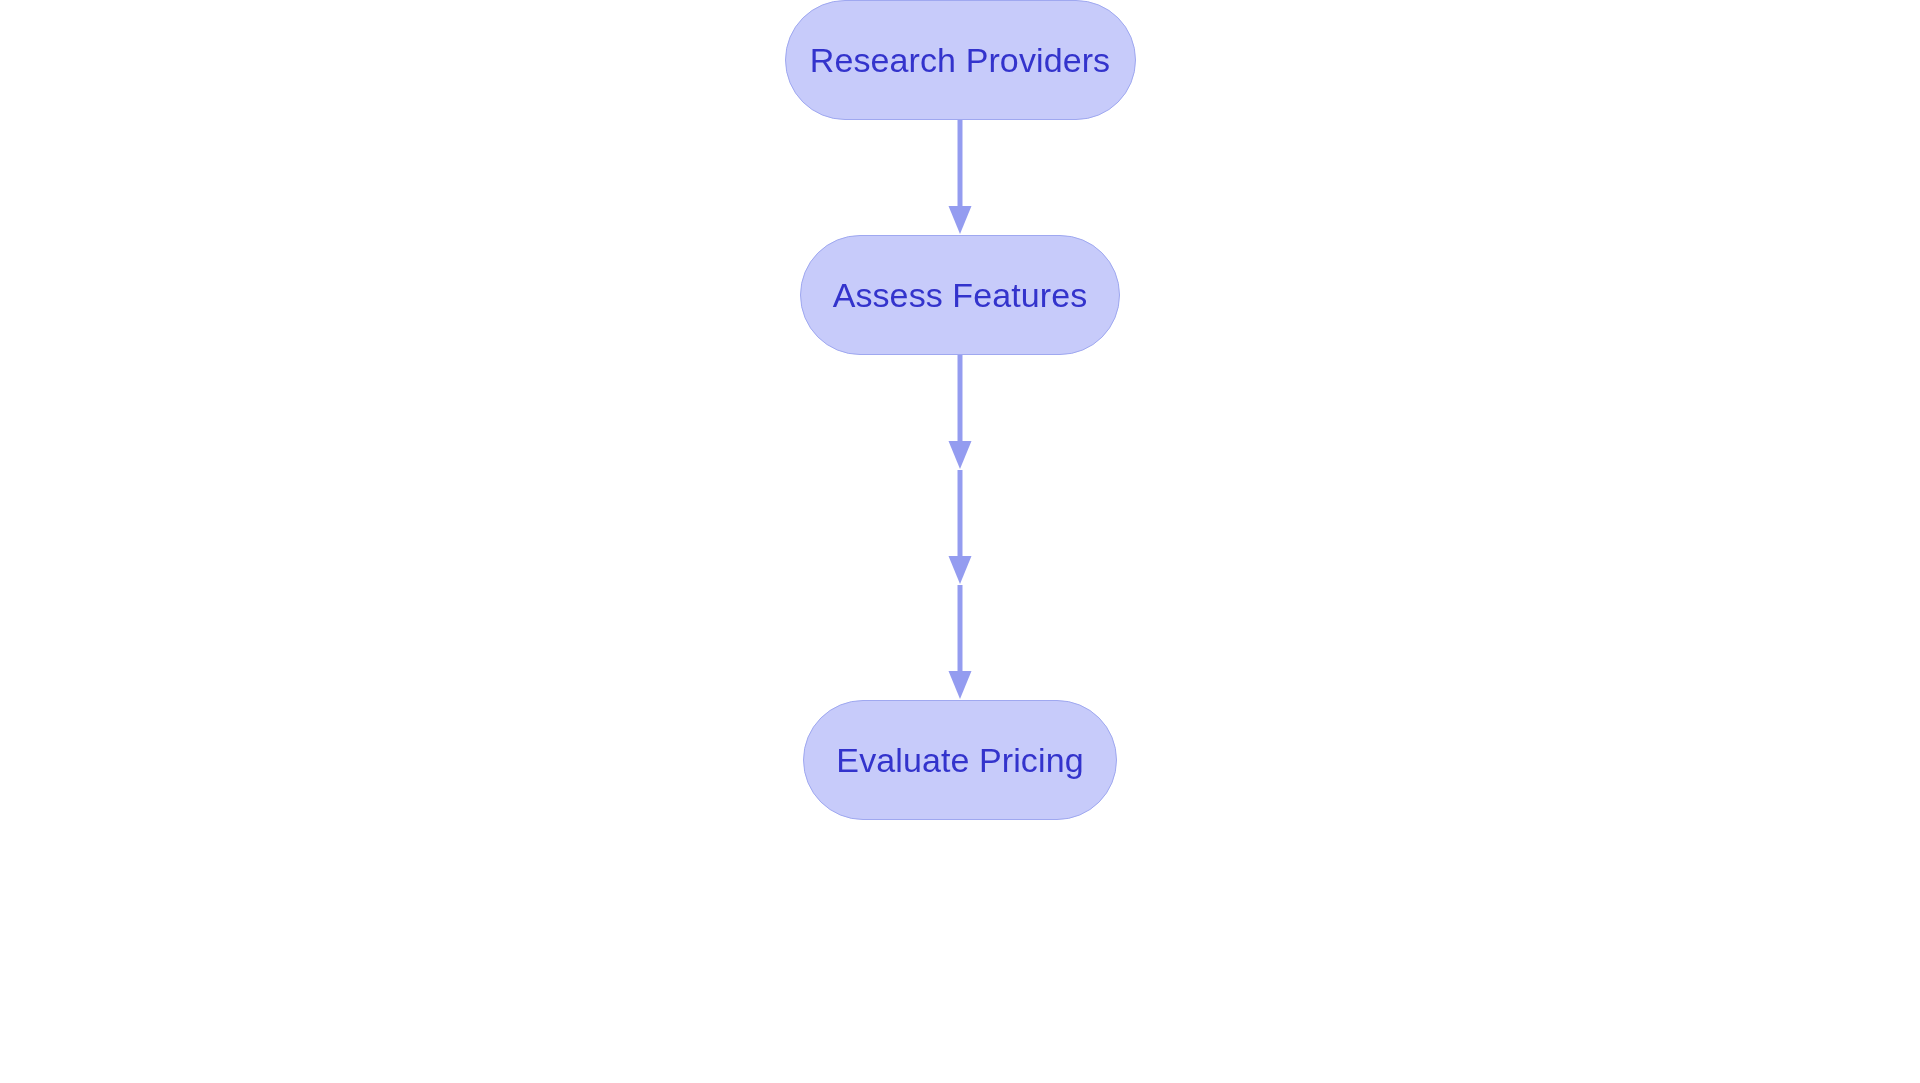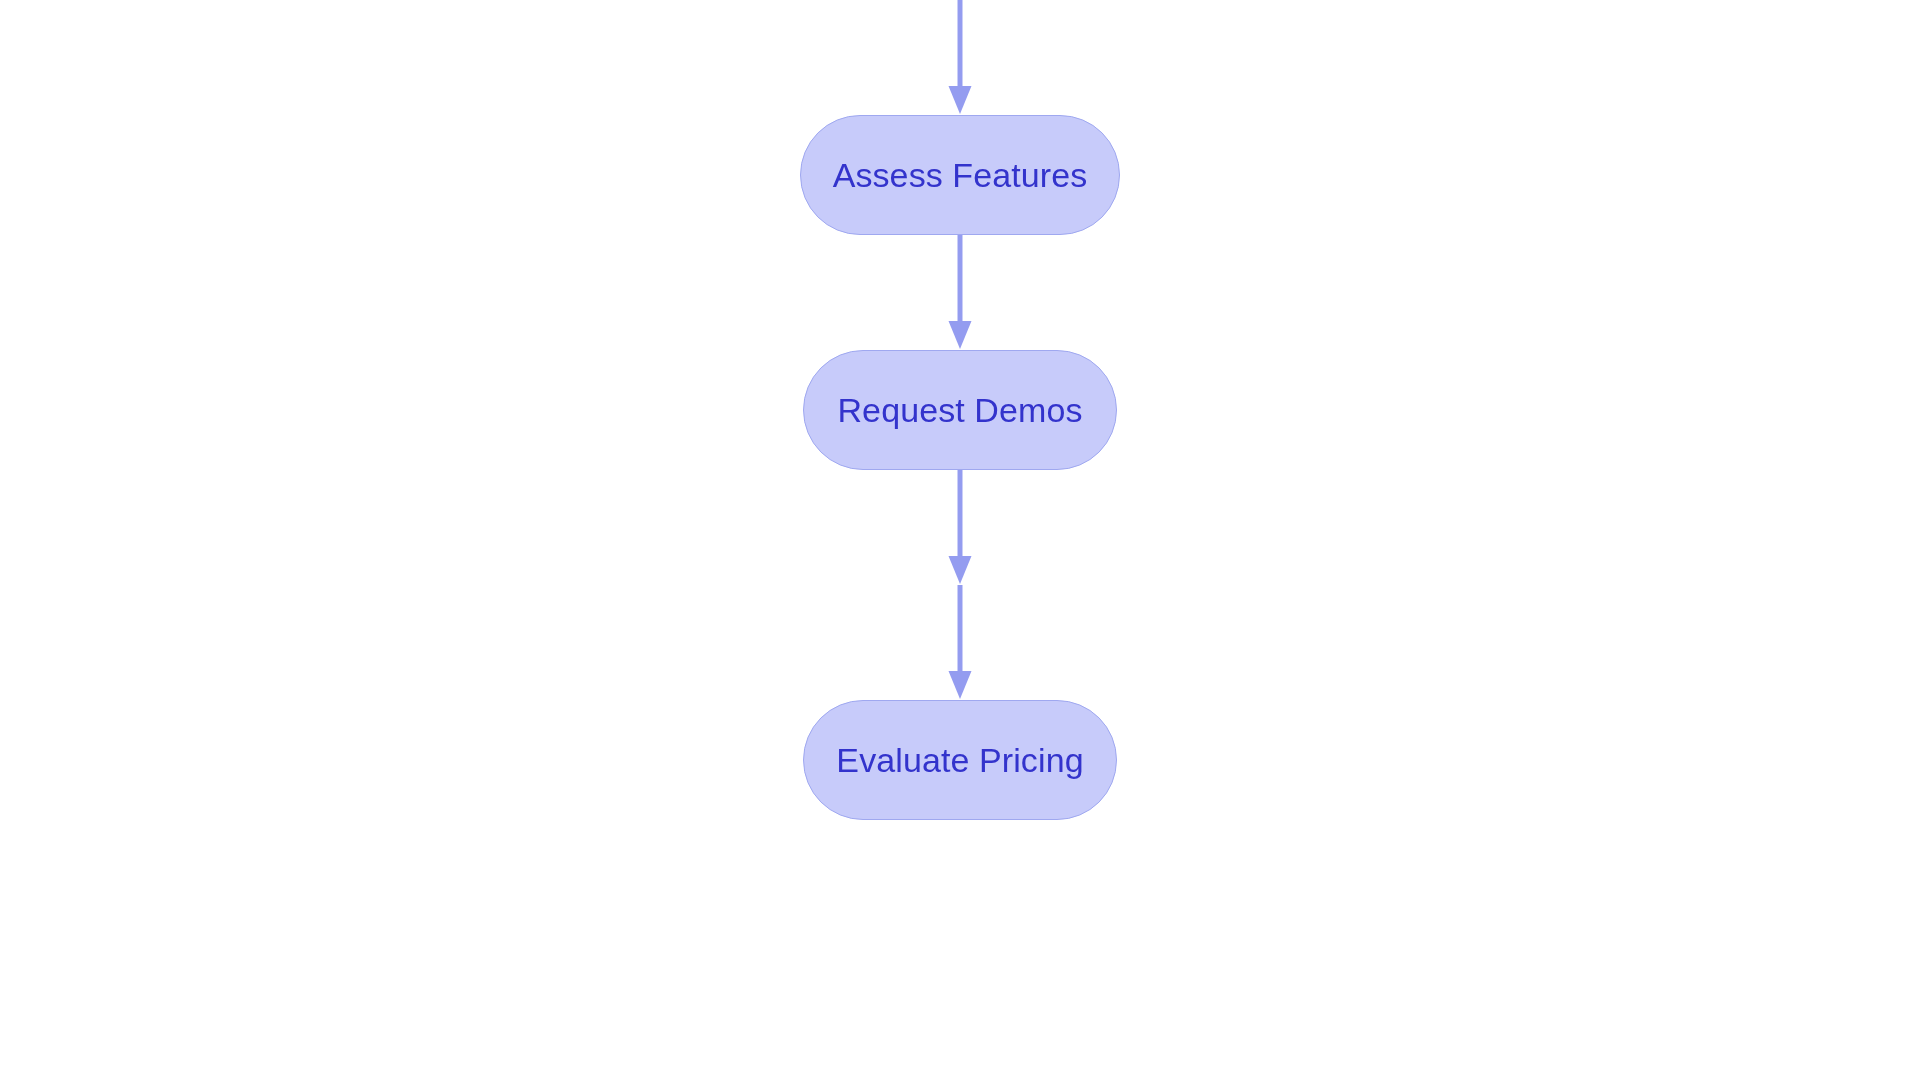--- a/index.html
+++ b/index.html
@@ -79,42 +79,42 @@
   .node-w-request   { width: 314px; }
   .node-w-check     { width: 344px; }
   .node-w-evaluate  { width: 314px; }
 </style>
 </head>
 <body>
 
 <div id="flowchart-canvas">
   <div class="flow-column">
 
+    <div class="flow-node node-w-research">
+      <span class="flow-node-label">Research Providers</span>
+    </div>
 
     <div class="flow-connector">
       <svg viewBox="0 0 26 115" xmlns="http://www.w3.org/2000/svg" aria-hidden="true">
         <line x1="13" y1="0" x2="13" y2="88" stroke="#949cf0" stroke-width="5"></line>
         <polygon points="13,114 1.5,86 24.5,86" fill="#949cf0"></polygon>
       </svg>
     </div>
 
     <div class="flow-node node-w-assess">
       <span class="flow-node-label">Assess Features</span>
     </div>
 
     <div class="flow-connector">
       <svg viewBox="0 0 26 115" xmlns="http://www.w3.org/2000/svg" aria-hidden="true">
         <line x1="13" y1="0" x2="13" y2="88" stroke="#949cf0" stroke-width="5"></line>
         <polygon points="13,114 1.5,86 24.5,86" fill="#949cf0"></polygon>
       </svg>
     </div>
 
-    <div class="flow-node node-w-request">
-      <span class="flow-node-label">Request Demos</span>
-    </div>
 
     <div class="flow-connector">
       <svg viewBox="0 0 26 115" xmlns="http://www.w3.org/2000/svg" aria-hidden="true">
         <line x1="13" y1="0" x2="13" y2="88" stroke="#949cf0" stroke-width="5"></line>
         <polygon points="13,114 1.5,86 24.5,86" fill="#949cf0"></polygon>
       </svg>
     </div>
 
 
     <div class="flow-connector">

